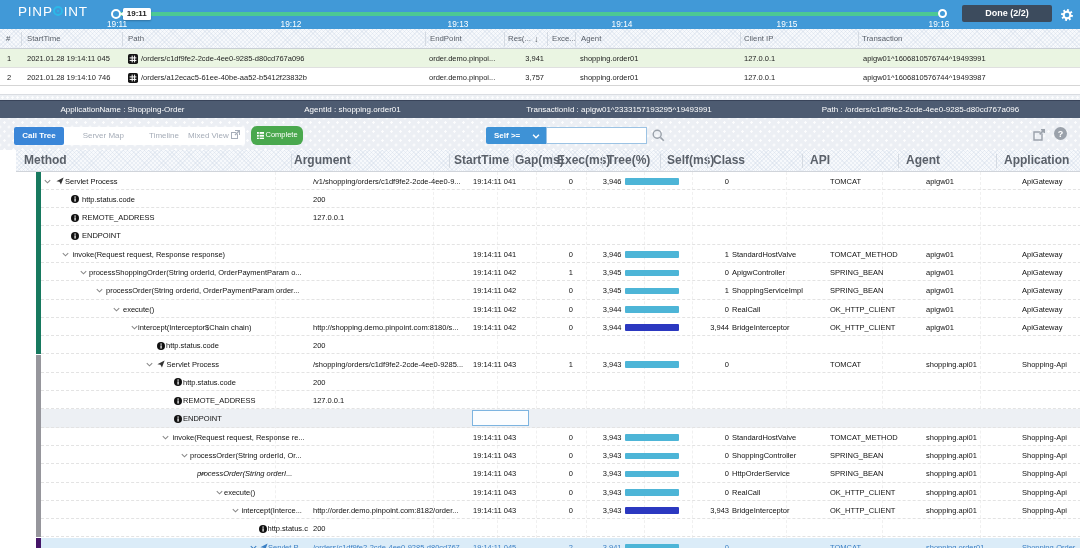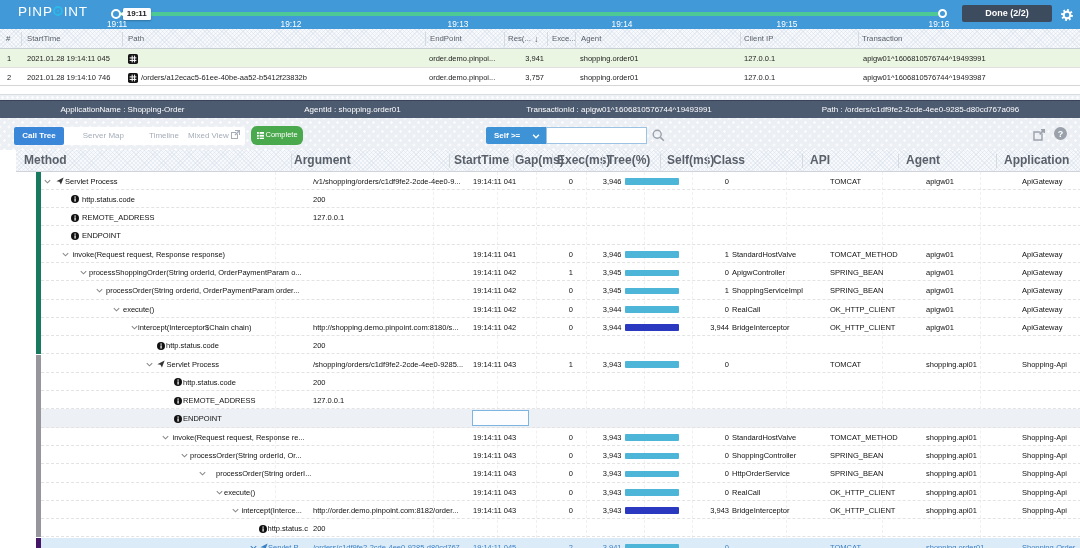--- a/index.html
+++ b/index.html
@@ -100,20 +100,21 @@
 <div id="g1r1">
   <span class="abs" style="left:7px;">1</span>
   <span class="abs" style="left:27px;">2021.01.28 19:14:11 045</span>
   <svg class="abs" style="left:128px;top:5px;" width="10" height="10" viewBox="0 0 10 10">
         <rect x="0" y="0" width="10" height="10" rx="1.8" fill="#151515"></rect>
         <rect x="1.6" y="3.4" width="6.8" height="1" fill="#fff"></rect>
         <rect x="1.6" y="5.9" width="6.8" height="1" fill="#fff"></rect>
         <rect x="3.7" y="1.6" width="1" height="6.8" fill="#fff"></rect>
         <rect x="6.1" y="1.6" width="1" height="6.8" fill="#fff"></rect>
       </svg>
+  <span class="abs" style="left:141px;">/orders/c1df9fe2-2cde-4ee0-9285-d80cd767a096</span>
   <span class="abs" style="left:429px;">order.demo.pinpoi...</span>
   <span class="abs" style="left:500px;width:44px;text-align:right;">3,941</span>
   <span class="abs" style="left:580px;">shopping.order01</span>
   <span class="abs" style="left:744px;">127.0.0.1</span>
   <span class="abs" style="left:863px;">apigw01^1606810576744^19493991</span>
 </div>
 <div id="g1r2">
   <span class="abs" style="left:7px;">2</span>
   <span class="abs" style="left:27px;">2021.01.28 19:14:10 746</span>
   <svg class="abs" style="left:128px;top:5px;" width="10" height="10" viewBox="0 0 10 10">
@@ -128,21 +129,21 @@
   <span class="abs" style="left:500px;width:44px;text-align:right;">3,757</span>
   <span class="abs" style="left:580px;">shopping.order01</span>
   <span class="abs" style="left:744px;">127.0.0.1</span>
   <span class="abs" style="left:863px;">apigw01^1606810576744^19493987</span>
 </div>
 <div id="g1foot"></div>
 
 <div id="darkbar">
   <div class="dc" style="left:0;width:245px;">ApplicationName : Shopping-Order</div>
   <div class="dc" style="left:245px;width:215px;">AgentId : shopping.order01</div>
-  <div class="dc" style="left:460px;width:318px;">TransactionId : apigw01^1606810576744^19493991</div>
+  <div class="dc" style="left:460px;width:318px;">TransactionId : apigw01^2333157193295^19493991</div>
   <div class="dc" style="left:778px;width:285px;">Path : /orders/c1df9fe2-2cde-4ee0-9285-d80cd767a096</div>
 </div>
 
 <div id="tabstrip">
   <div id="tabs">
     <div id="tabact">Call Tree</div>
     <div class="tabl" style="left:50px;width:60px;">Server Map</div>
     <div class="tabl" style="left:105px;width:60px;">Timeline</div>
     <div class="tabl" style="left:164px;width:62px;">Mixed View <svg width="9" height="9" viewBox="0 0 9 9" style="vertical-align:-1px;">
             <path fill="#a6adb8" d="M0 2h5v1H1v5h5V4h1v5H0zM4 0h5v5H8V2L4.5 5.5 3.5 4.5 7 1H4z"></path>
@@ -437,21 +438,21 @@
         <span class="ccls">ShoppingController</span>
         <span class="capi">SPRING_BEAN</span>
         <span class="cag">shopping.api01</span>
         <span class="capp">Shopping-Api</span>
       </div>
 <div class="tr" style="top:464.3px;">
         <span class="lb lbgr"></span>
         <svg class="chv" style="left:163px;" width="7" height="7" viewBox="0 0 9 9">
           <path d="M1 2.6L4.5 6.1 8 2.6" stroke="#888" stroke-width="1.3" fill="none"></path>
         </svg>
-        <span class="mtd" style="left:180px;width:104px;">processOrder(String orderI...</span>
+        <span class="mtd" style="left:161px;width:104px;font-style:italic;">processOrder(String orderI...</span>
         <span class="cst">19:14:11 043</span>
         <span class="cgap">0</span>
         <span class="cex">3,943</span>
         <span class="bar"></span>
         <span class="cself">0</span>
         <span class="ccls">HttpOrderService</span>
         <span class="capi">SPRING_BEAN</span>
         <span class="cag">shopping.api01</span>
         <span class="capp">Shopping-Api</span>
       </div>

